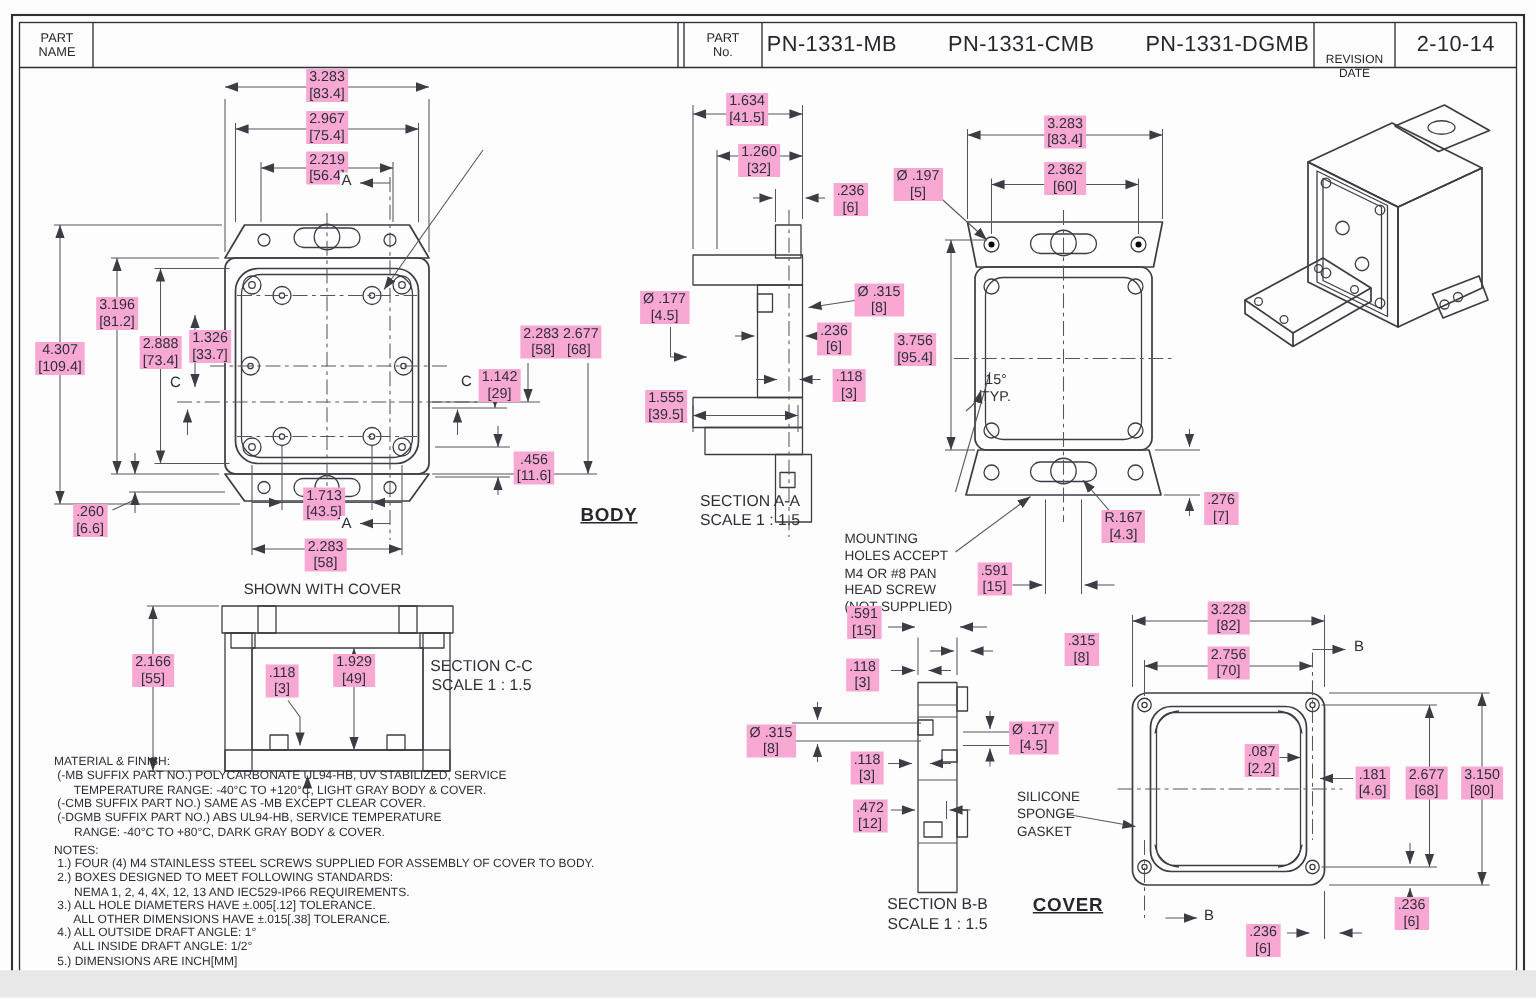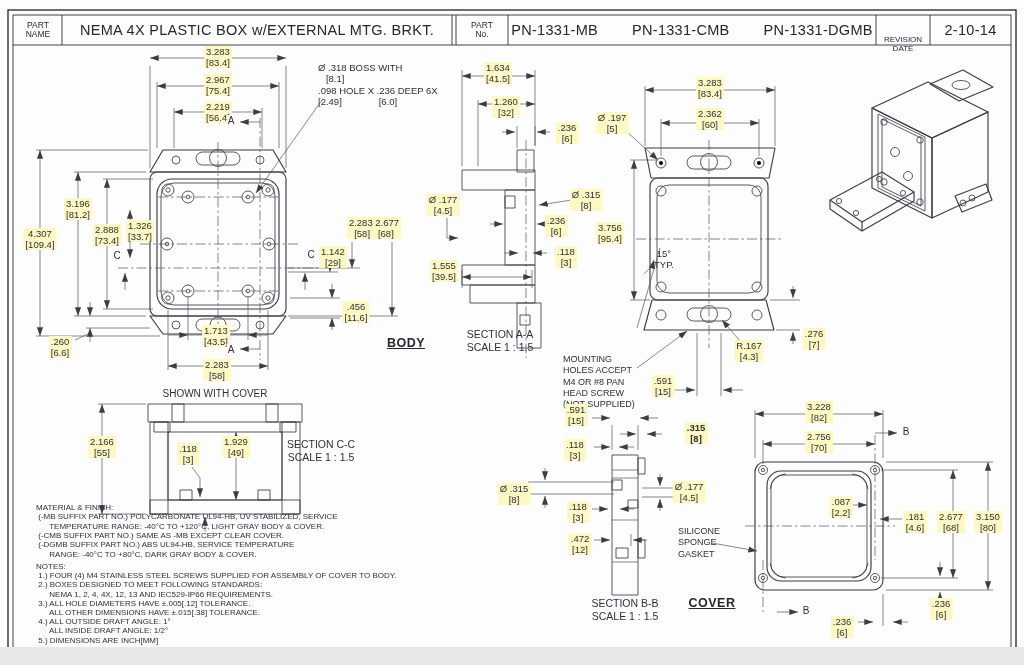--- a/index.html
+++ b/index.html
@@ -5,21 +5,21 @@
   html,body{margin:0;padding:0;background:#e8e8e8;}
   #page{position:relative;width:1024px;height:647px;background:#fdfdfd;overflow:hidden;
         font-family:"Liberation Sans",sans-serif;color:#2e2e38;}
   svg{position:absolute;left:0;top:0;}
   svg .o{fill:none;stroke:#3c3c45;stroke-width:1.15;stroke-linejoin:round;}
   svg .o2{fill:none;stroke:#3c3c45;stroke-width:0.85;stroke-linejoin:round;}
   svg .t{fill:none;stroke:#55555e;stroke-width:0.7;}
   svg .cl{fill:none;stroke:#55555e;stroke-width:0.7;stroke-dasharray:10 3 2.5 3;}
   svg .fr{fill:none;stroke:#2f2f38;}
   .dim{position:absolute;transform:translateX(-50%);text-align:center;white-space:pre;
-       font-size:9.5px;line-height:1.18;background:#fef9c3;padding:0 2px;color:#2e2e38;}
+       font-size:9.5px;line-height:1.18;background:#f9a8d4;padding:0 2px;color:#2e2e38;}
   .mk{position:absolute;transform:translateX(-50%);font-size:10px;background:#fdfdfd;
       padding:0 1px;color:#2e2e38;}
   .sec{position:absolute;transform:translateX(-50%);text-align:center;white-space:pre;
        font-size:10.5px;line-height:1.25;color:#2e2e38;}
   .viewlbl{position:absolute;transform:translateX(-50%);font-size:12.5px;font-weight:bold;
        letter-spacing:.5px;text-decoration:underline;color:#26262e;}
   .noteblock{position:absolute;white-space:pre;font-size:8px;line-height:1.17;color:#2e2e38;}
   .callout{position:absolute;white-space:pre;font-size:9.5px;line-height:1.2;color:#2e2e38;}
   .tb{position:absolute;display:flex;align-items:center;justify-content:center;
       text-align:center;color:#26262e;}
@@ -365,21 +365,20 @@
       <line x1="883" y1="594" x2="883" y2="626"></line>
       <line x1="858" y1="622" x2="873" y2="622" marker-end="url(#ae)"></line>
       <line x1="908" y1="622" x2="893" y2="622" marker-end="url(#ae)"></line>
       <line x1="712" y1="543" x2="757" y2="551" marker-end="url(#ae)"></line>
     </g>
   </g>
 </svg>
 
 <div class="tb tb-small" style="left:14px;top:15px;width:48px;height:30px;">PART
 NAME</div>
-<div class="tb tb-big" style="left:62px;top:15px;width:390px;height:30px;">NEMA 4X PLASTIC BOX w/EXTERNAL MTG. BRKT.</div>
 <div class="tb tb-small" style="left:456px;top:15px;width:52px;height:30px;">PART
 No.</div>
 <div class="tb tb-big pn-row" style="left:508px;top:15px;width:368px;height:30px;">
   <span>PN-1331-MB</span>
   <span>PN-1331-CMB</span>
   <span>PN-1331-DGMB</span>
 </div>
 <div class="tb tb-small" style="left:876px;top:30px;width:54px;height:30px;font-size:8px;">REVISION
 DATE</div>
 <div class="tb tb-big" style="left:930px;top:15px;width:81px;height:30px;">2-10-14</div>
@@ -408,24 +407,20 @@
 <div class="dim" style="left:333px;top:246px;">1.142
 [29]</div>
 <div class="dim" style="left:356px;top:301px;">.456
 [11.6]</div>
 <div class="dim" style="left:216px;top:325px;">1.713
 [43.5]</div>
 <div class="mk" style="left:231px;top:344px;">A</div>
 <div class="dim" style="left:217px;top:359px;">2.283
 [58]</div>
 <div class="viewlbl" style="left:406px;top:336px;">BODY</div>
-<div class="callout" style="left:318px;top:62px;">Ø .318 BOSS WITH
-   [8.1]
-.098 HOLE X .236 DEEP 6X
-[2.49]              [6.0]</div>
 
 <div class="dim" style="left:498px;top:62px;">1.634
 [41.5]</div>
 <div class="dim" style="left:506px;top:96px;">1.260
 [32]</div>
 <div class="dim" style="left:567px;top:122px;">.236
 [6]</div>
 <div class="dim" style="left:586px;top:189px;">Ø .315
 [8]</div>
 <div class="dim" style="left:443px;top:194px;">Ø .177
@@ -466,21 +461,21 @@
 [55]</div>
 <div class="dim" style="left:188px;top:443px;">.118
 [3]</div>
 <div class="dim" style="left:236px;top:436px;">1.929
 [49]</div>
 <div class="sec" style="left:321px;top:438px;">SECTION C-C
 SCALE 1 : 1.5</div>
 
 <div class="dim" style="left:576px;top:404px;">.591
 [15]</div>
-<div class="dim" style="left:696px;top:422px;font-weight:bold;">.315
+<div class="dim" style="left:721px;top:422px;">.315
 [8]</div>
 <div class="dim" style="left:575px;top:439px;">.118
 [3]</div>
 <div class="dim" style="left:514px;top:483px;">Ø .315
 [8]</div>
 <div class="dim" style="left:689px;top:481px;">Ø .177
 [4.5]</div>
 <div class="dim" style="left:578px;top:501px;">.118
 [3]</div>
 <div class="dim" style="left:580px;top:533px;">.472

